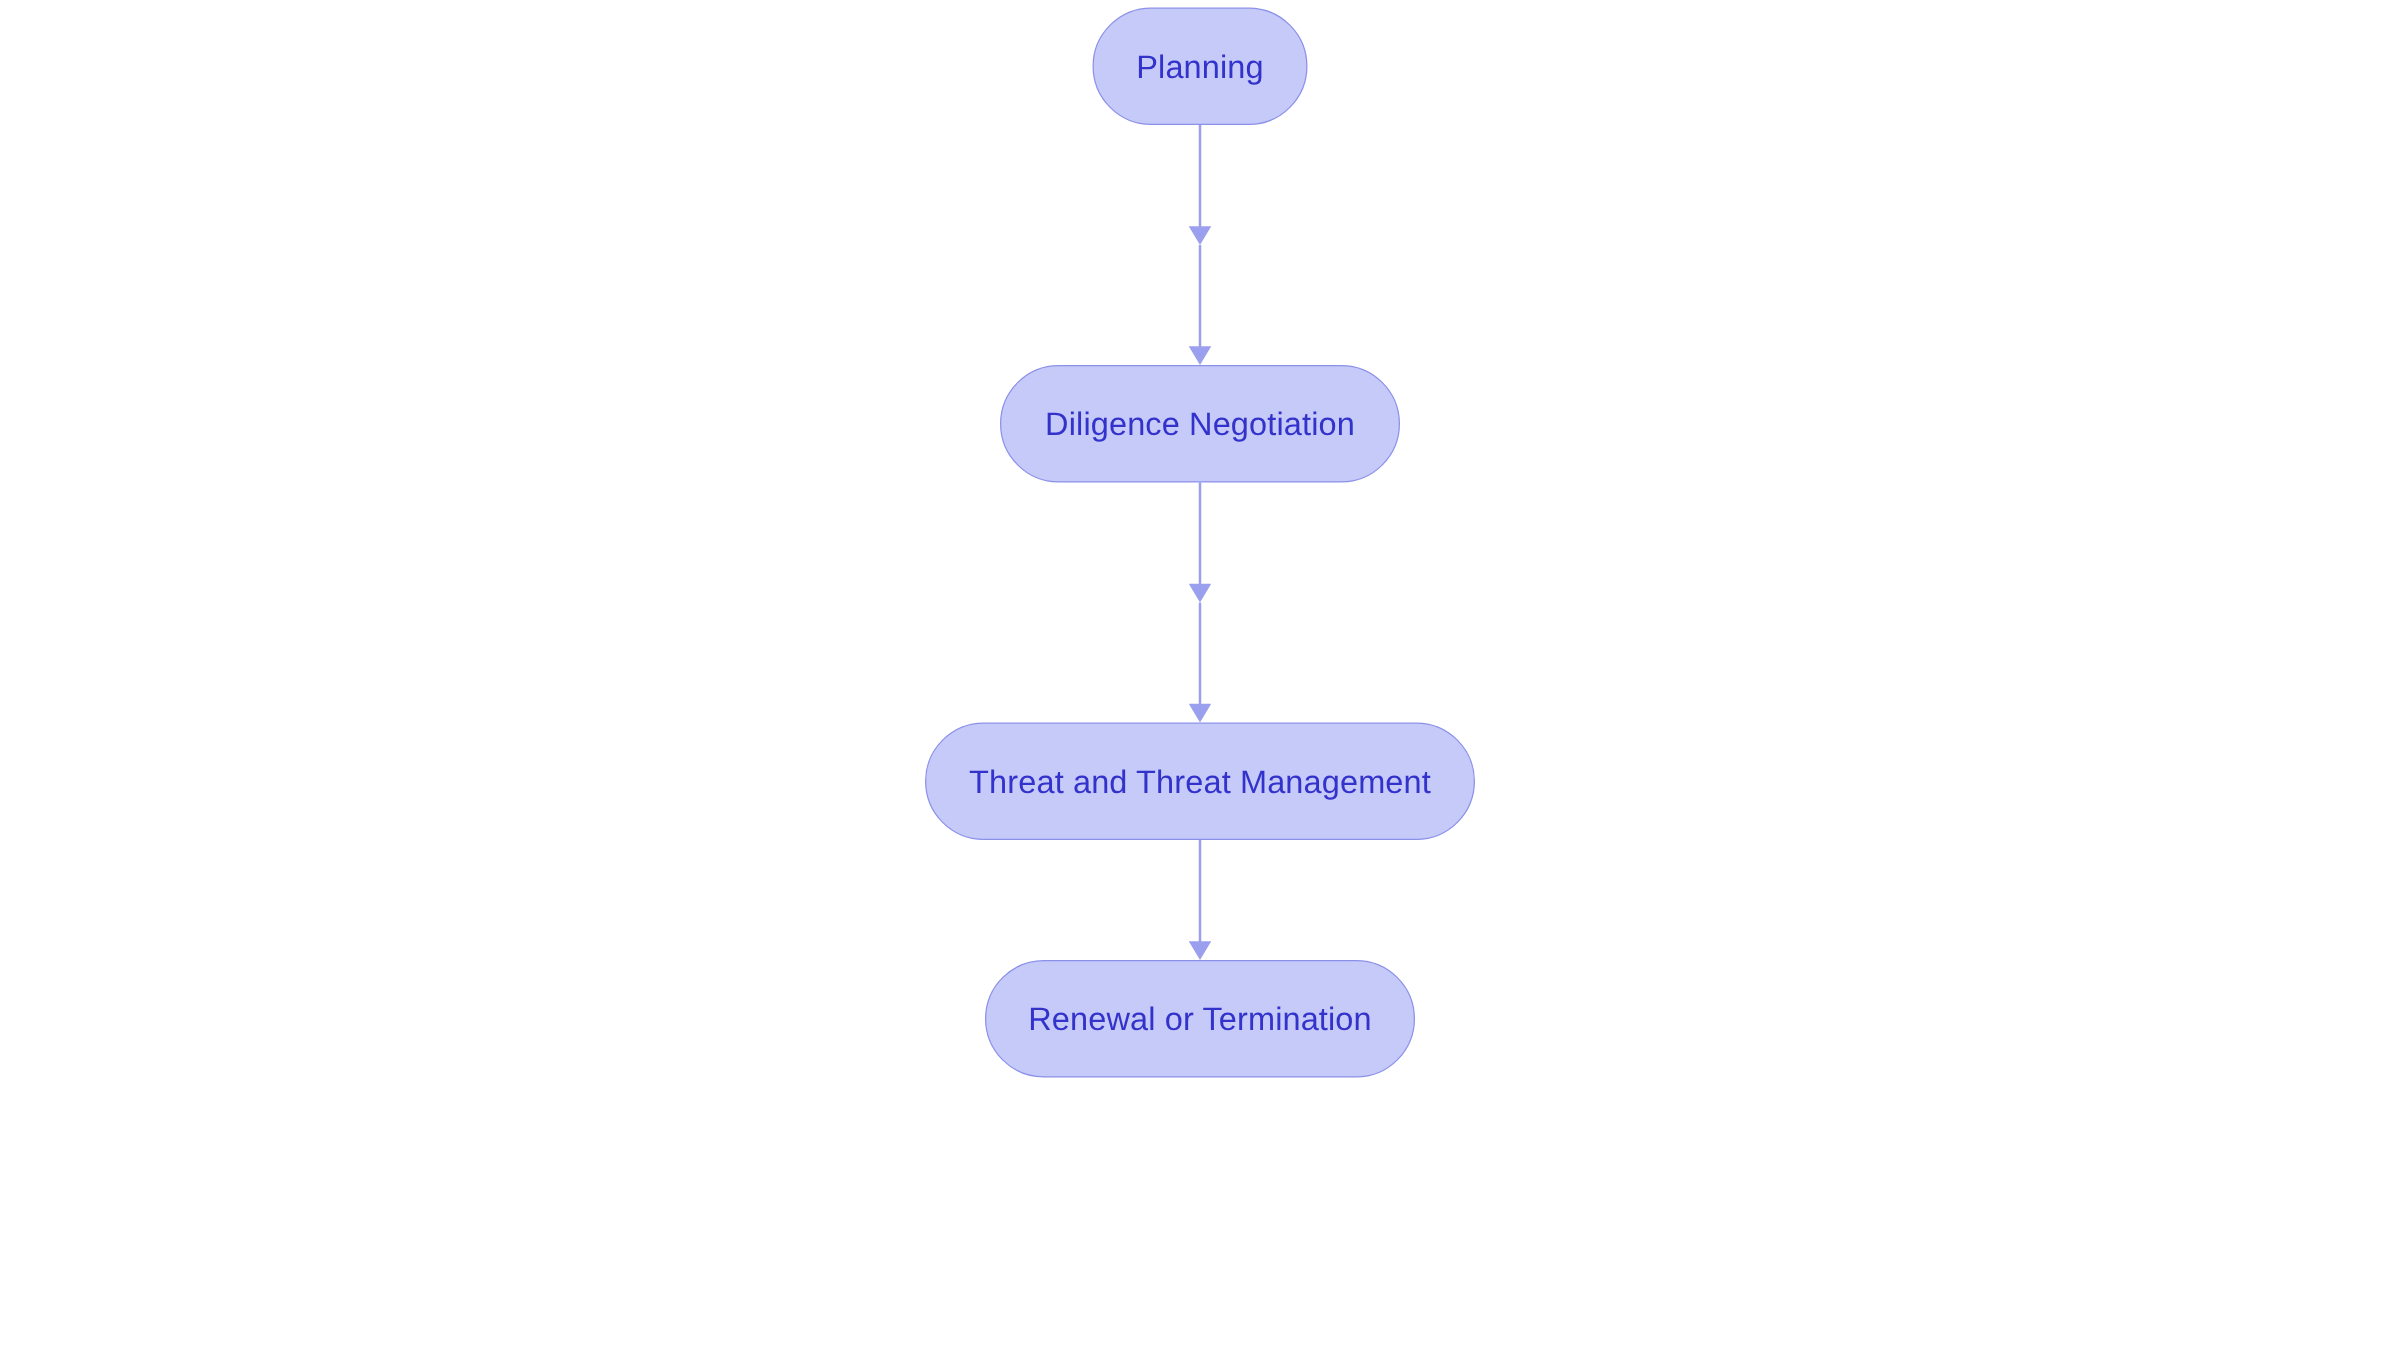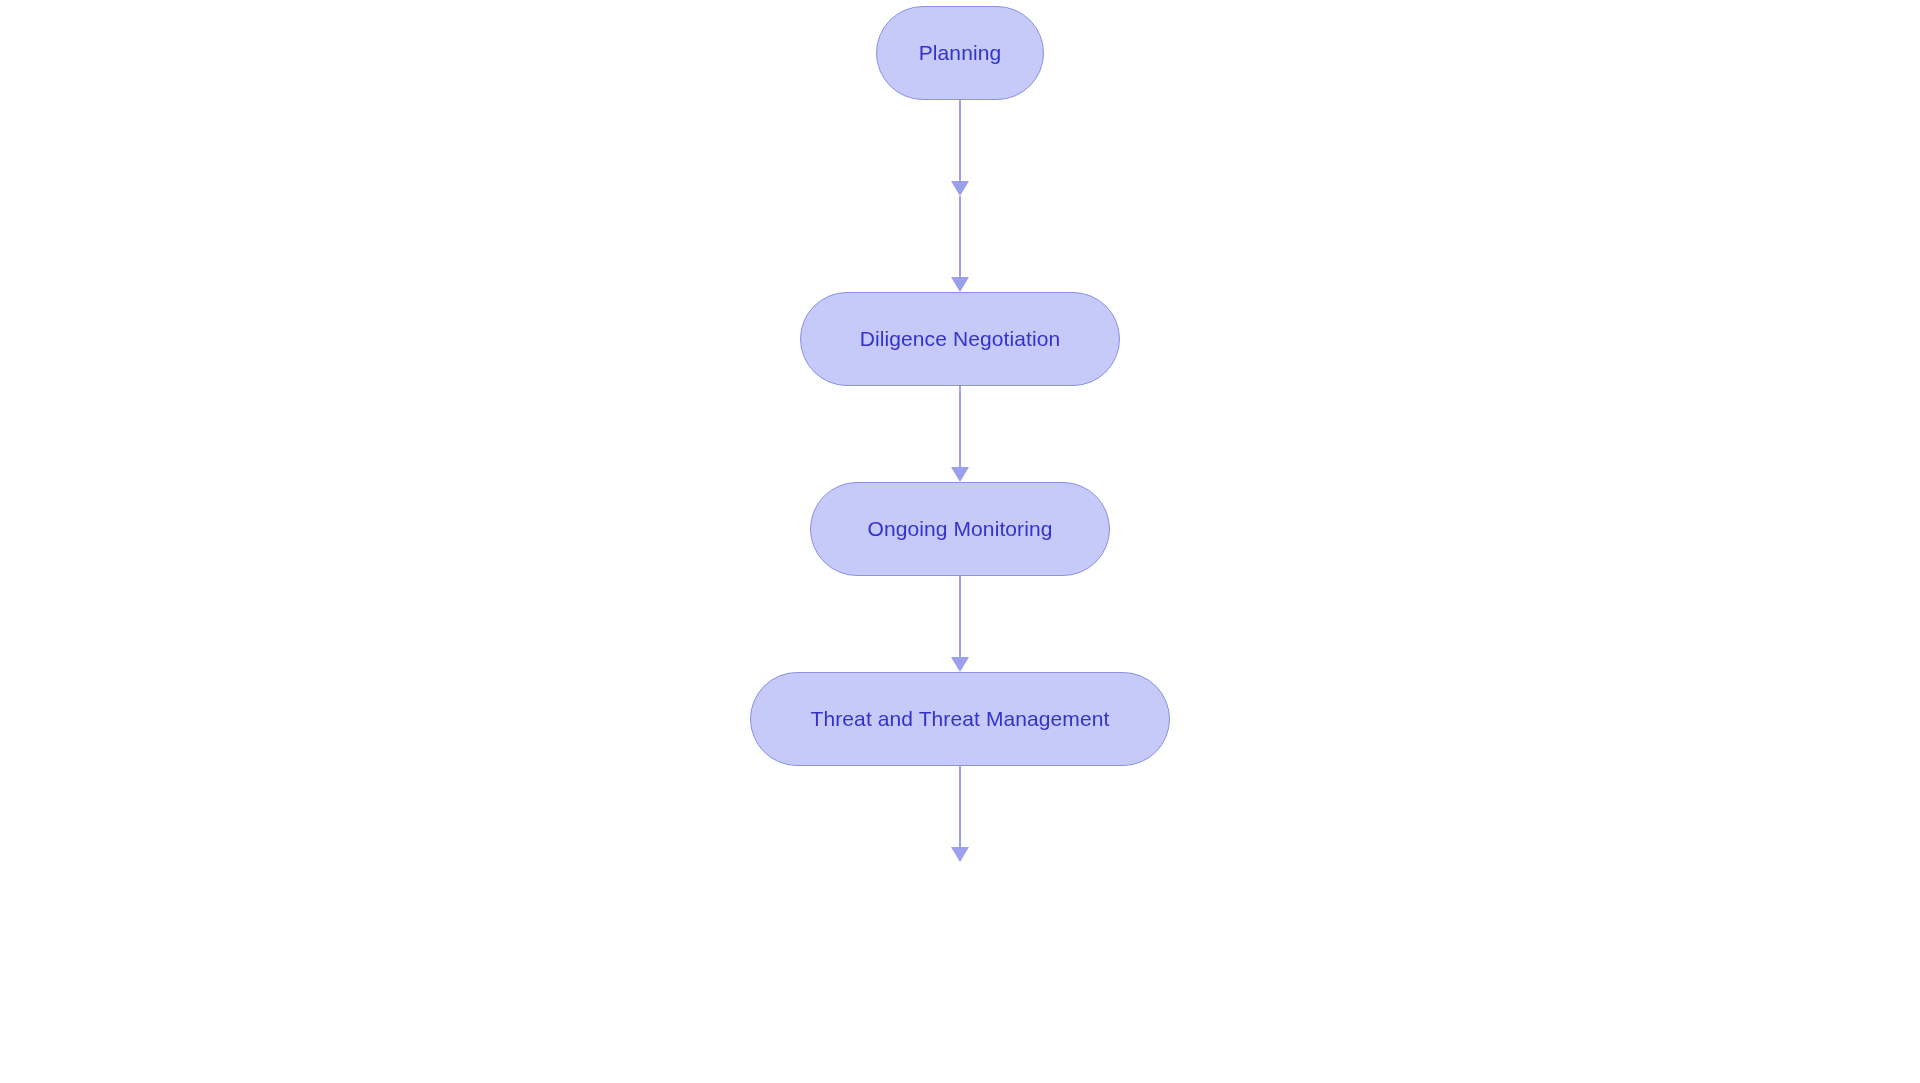--- a/index.html
+++ b/index.html
@@ -39,21 +39,21 @@
   .flow-node {
     box-sizing: border-box;
     height: 94px;
     background: #c6caf9;
     border: 1.5px solid #8b91e9;
     border-radius: 47px;
     display: flex;
     align-items: center;
     justify-content: center;
     color: #3333cc;
-    font-size: 21px;
+    font-size: 26px;
     font-weight: 400;
     letter-spacing: 0.1px;
     white-space: nowrap;
     padding: 0 34px;
     position: relative;
     z-index: 2;
   }
 
   .flow-node.w-planning        { min-width: 168px; }
   .flow-node.w-due-diligence   { min-width: 224px; }
@@ -110,33 +110,33 @@
 
     <div class="flow-node w-contract">
       <span>Diligence Negotiation</span>
     </div>
 
     <div class="flow-connector">
       <div class="connector-line"></div>
       <div class="connector-arrowhead"></div>
     </div>
 
-    <div class="flow-node w-monitoring">
-      <span>Ongoing Monitoring</span>
-    </div>
 
     <div class="flow-connector">
       <div class="connector-line"></div>
       <div class="connector-arrowhead"></div>
     </div>
 
     <div class="flow-node w-threat">
       <span>Threat and Threat Management</span>
     </div>
 
     <div class="flow-connector">
       <div class="connector-line"></div>
       <div class="connector-arrowhead"></div>
     </div>
 
+    <div class="flow-node w-renewal">
+      <span>Renewal or Termination</span>
+    </div>
 
   </div>
 </div>
 
 </body></html>

